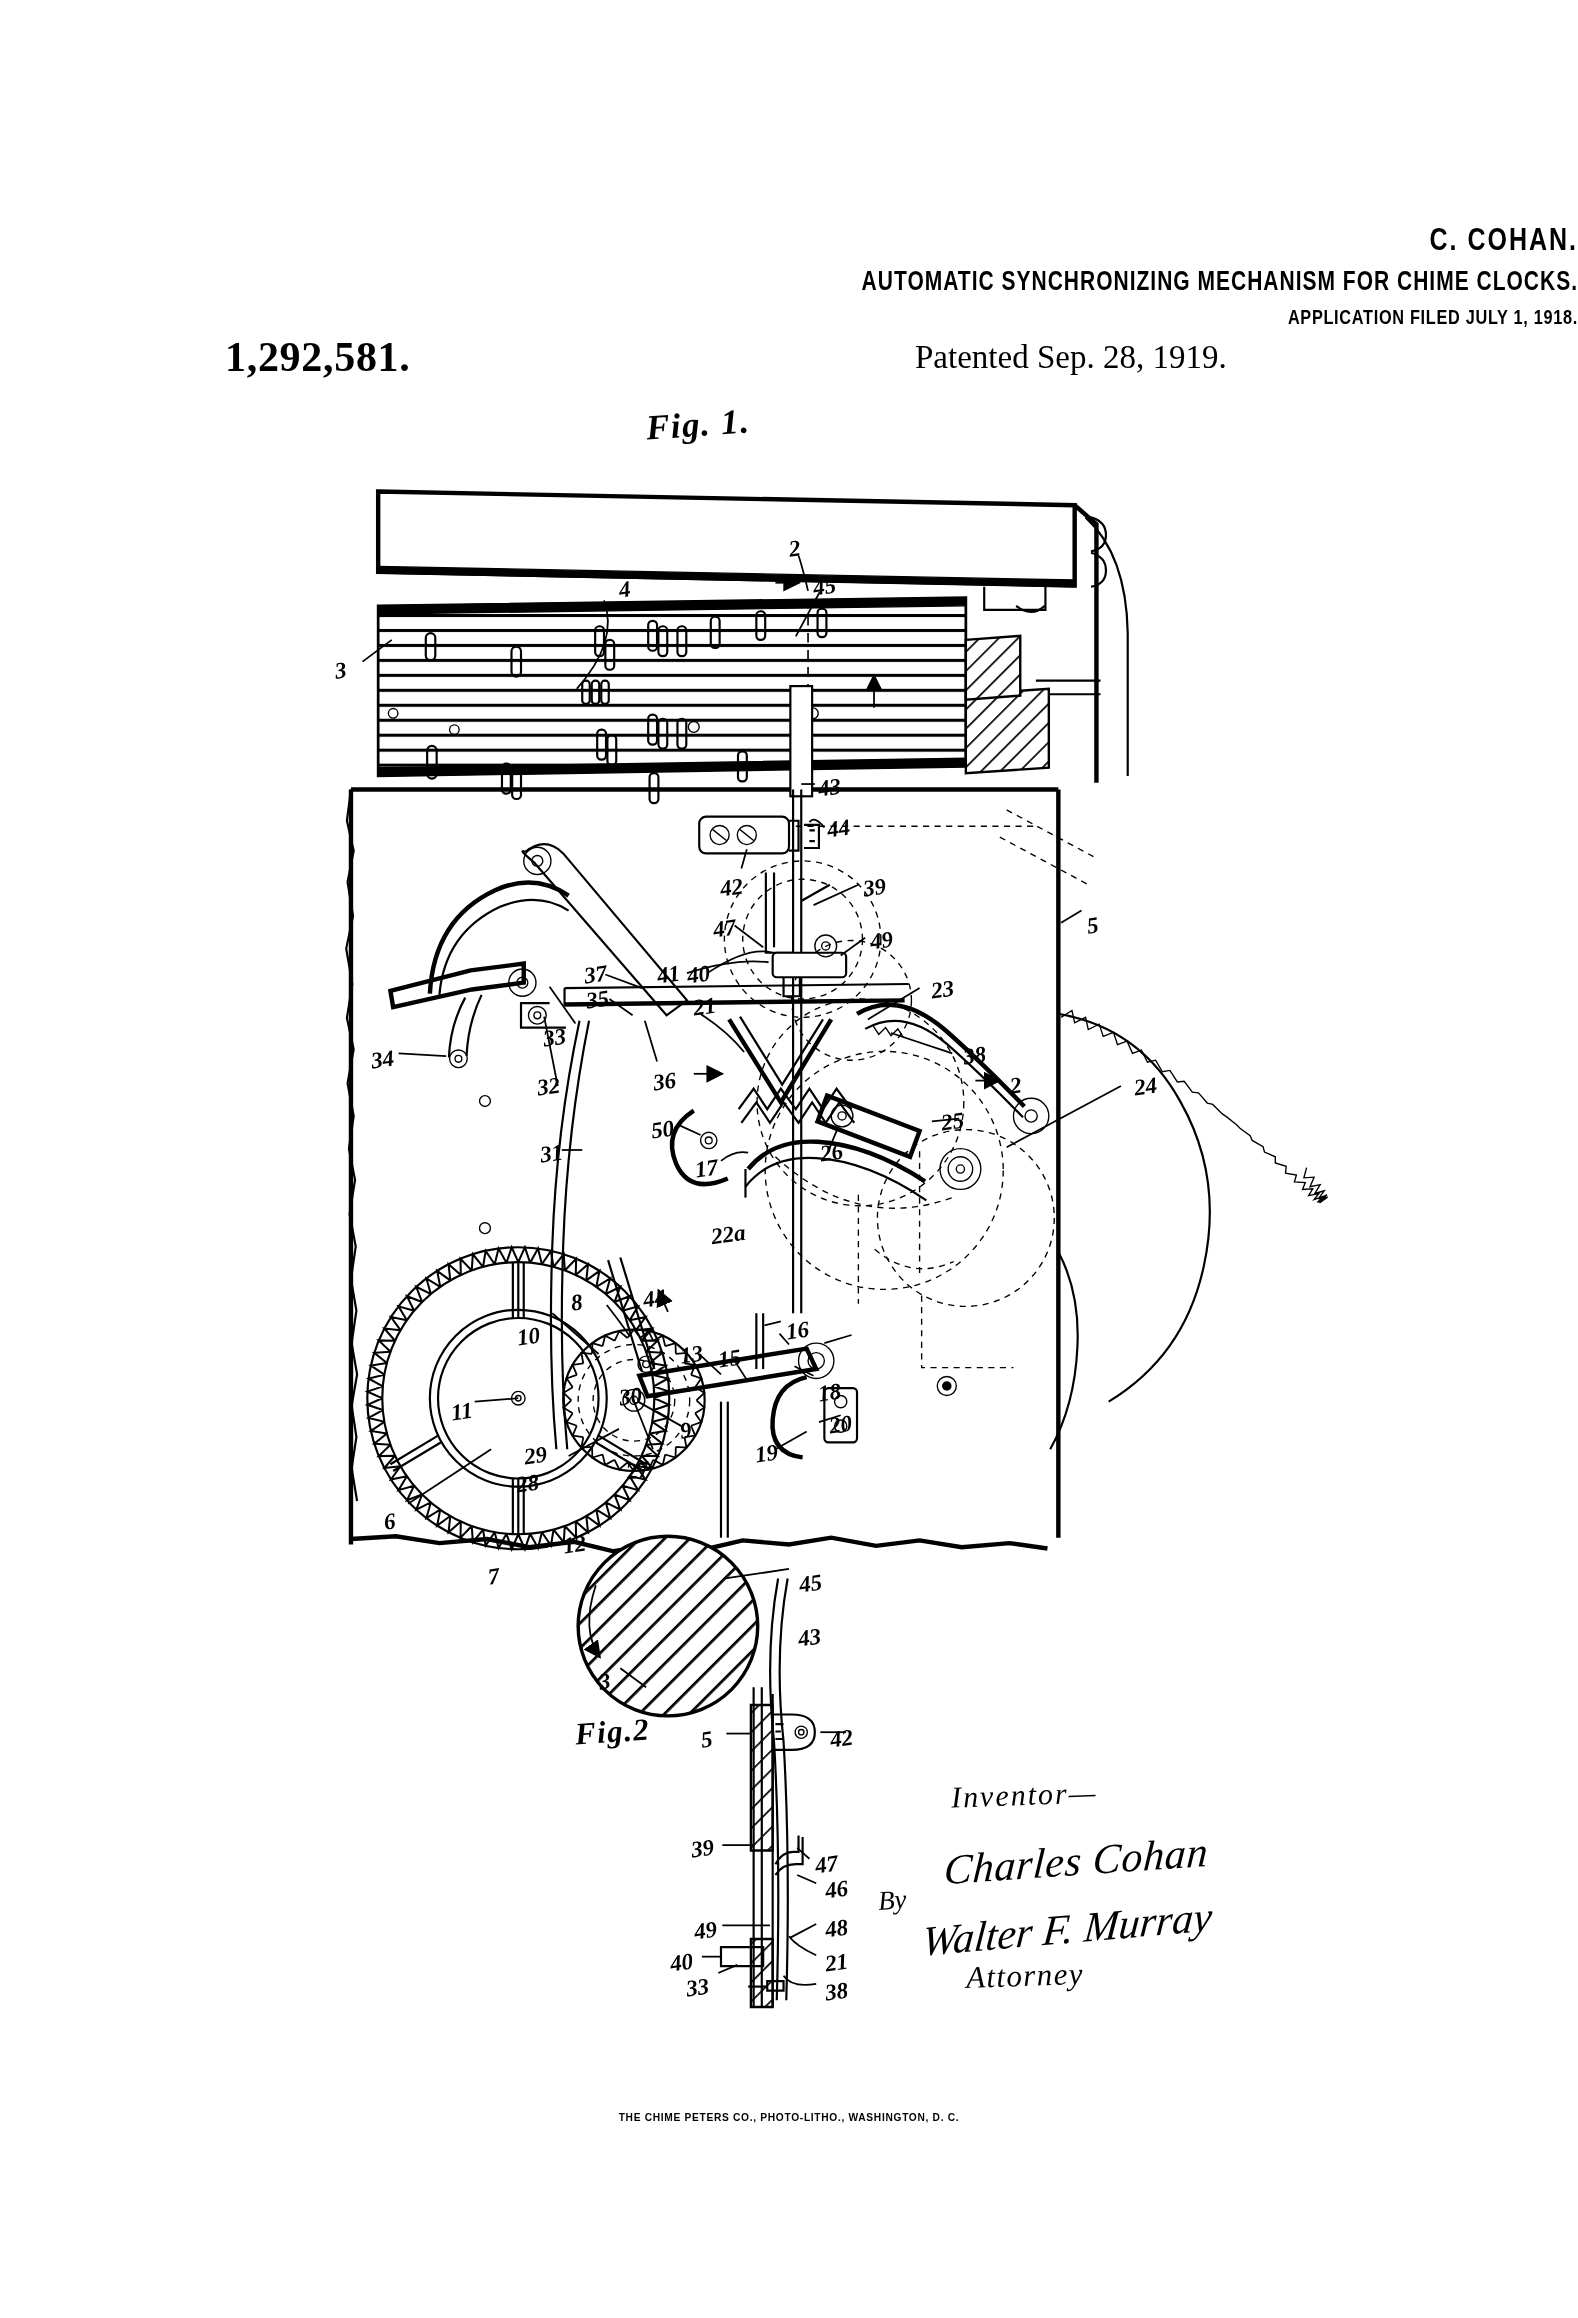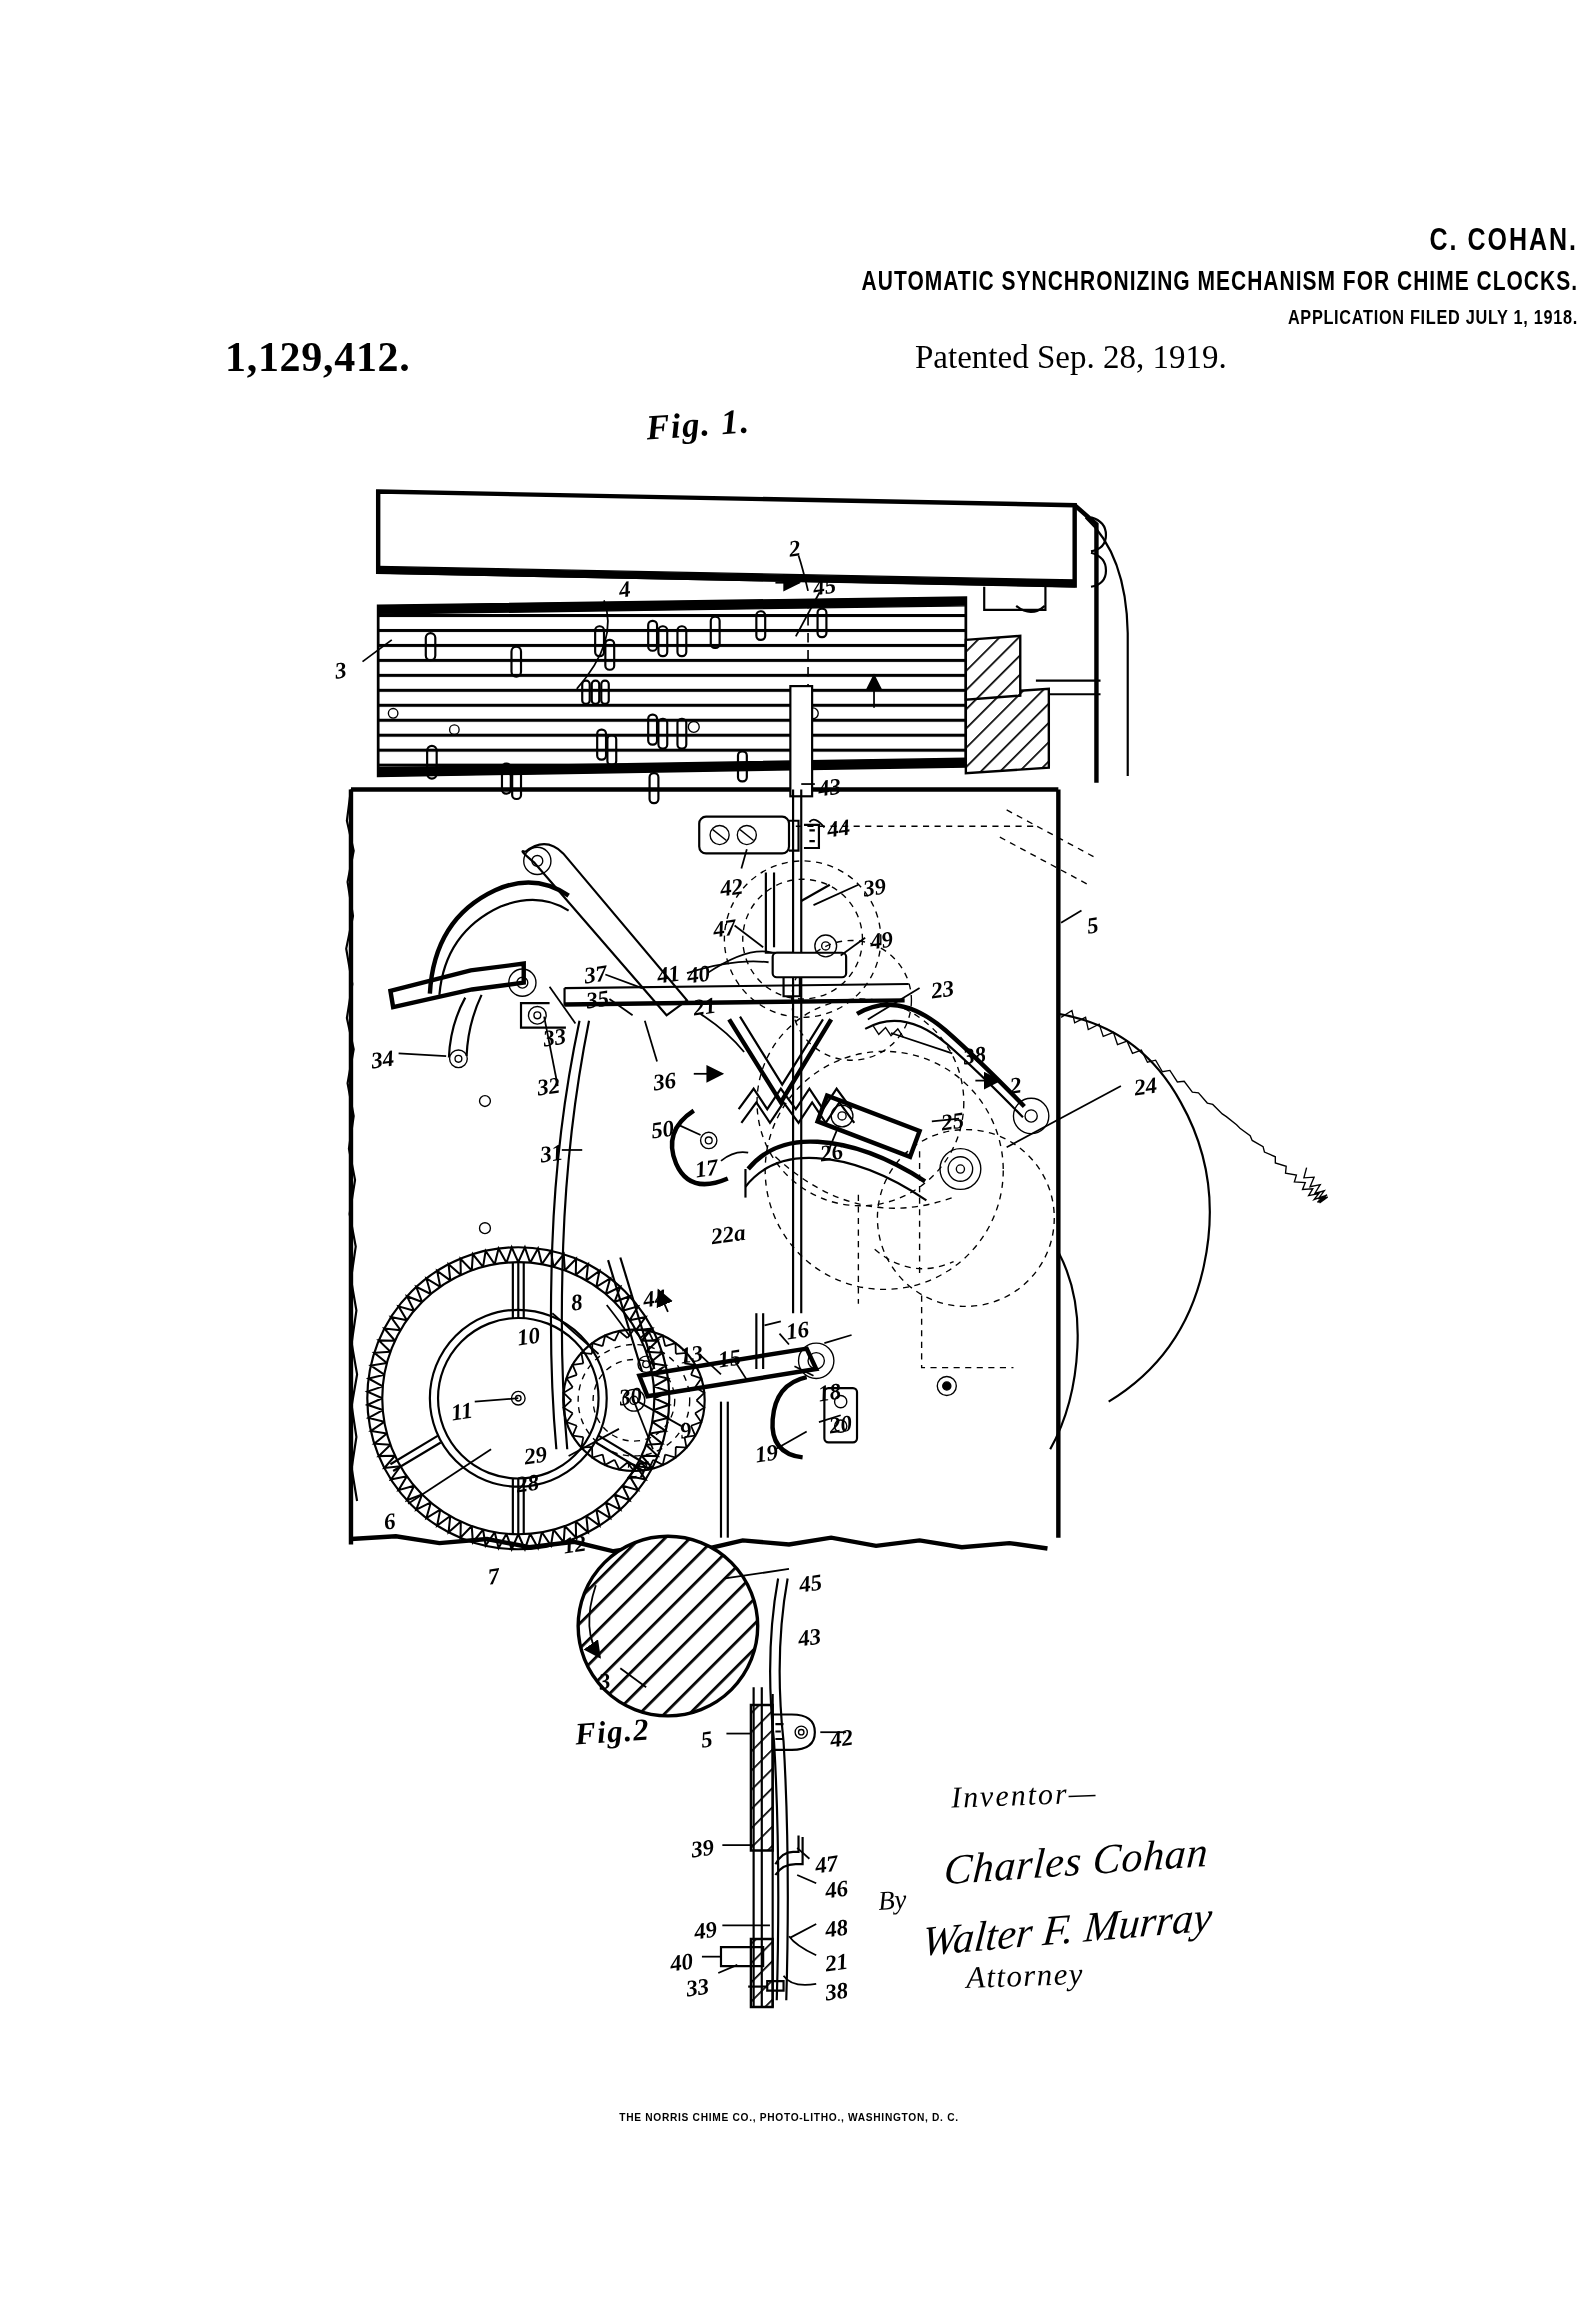--- a/index.html
+++ b/index.html
@@ -106,21 +106,21 @@
 </head>
 <body>
 
 <div class="sheet">
 
   <div class="hdr">
     <div class="hdr-name">C. COHAN.</div>
     <div class="hdr-title">AUTOMATIC SYNCHRONIZING MECHANISM FOR CHIME CLOCKS.</div>
     <div class="hdr-app">APPLICATION FILED JULY 1, 1918.</div>
   </div>
-  <div class="patnum">1,129,412.</div>
+  <div class="patnum">1,292,581.</div>
   <div class="patdate">Patented Sep. 28, 1919.</div>
 
   <div class="figlabel" id="fig1-label">Fig. 1.</div>
   <div class="figlabel" id="fig2-label">Fig.2</div>
 
   <svg class="draw" viewBox="0 0 2320 3408">
     <defs>
       <pattern id="hb" width="10" height="22" patternUnits="userSpaceOnUse">
         <rect width="10" height="22" fill="#fff"></rect>
         <line x1="0" y1="2" x2="10" y2="2" stroke="#000" stroke-width="5"></line>
@@ -567,16 +567,16 @@
       <div class="ref" style="left: 686px; top: 1976px;">33</div>
       <div class="ref" style="left: 825px; top: 1980px;">38</div>
     </div>
 
   <div class="sig-inventor">Inventor—</div>
   <div class="sig-name">Charles Cohan</div>
   <div class="sig-by">By</div>
   <div class="sig-atty-name">Walter F. Murray</div>
   <div class="sig-atty-label">Attorney</div>
 
-  <div class="footer">THE NORRIS CHIME CO., PHOTO-LITHO., WASHINGTON, D. C.</div>
+  <div class="footer">THE CHIME PETERS CO., PHOTO-LITHO., WASHINGTON, D. C.</div>
 
 </div>
 
 
 </body></html>

